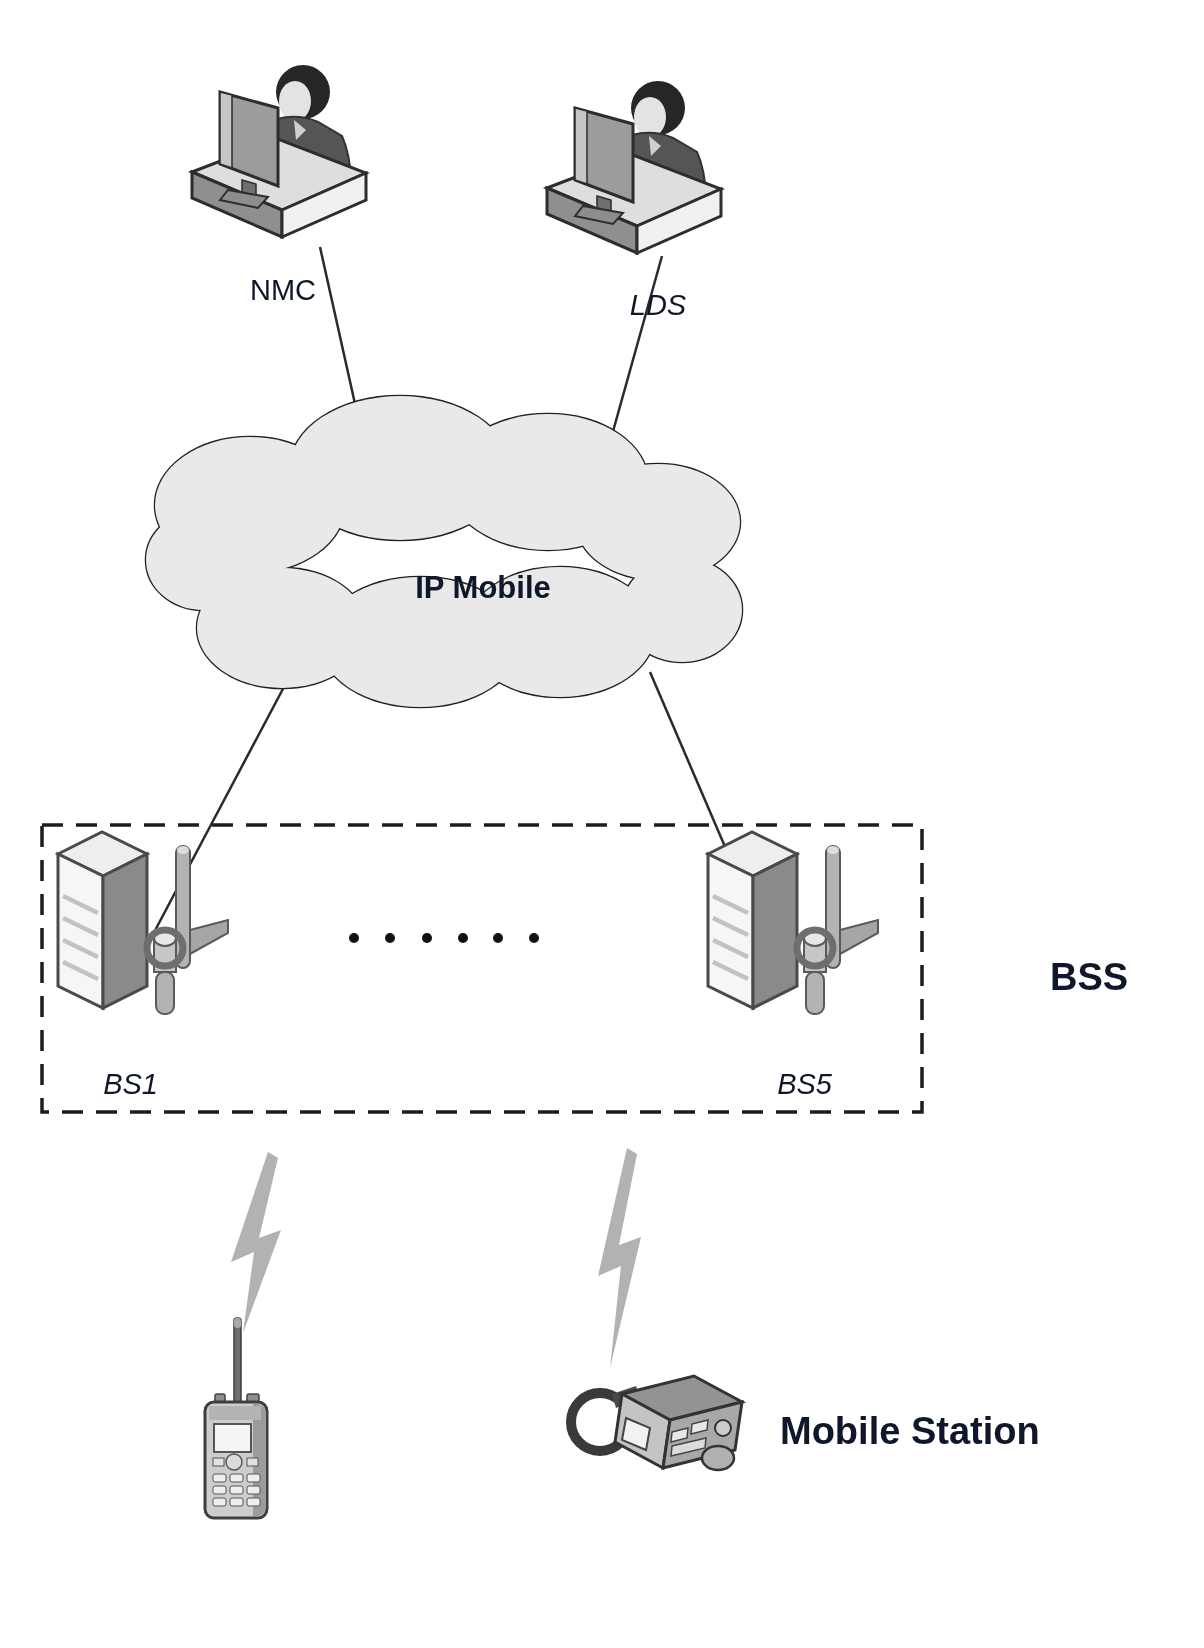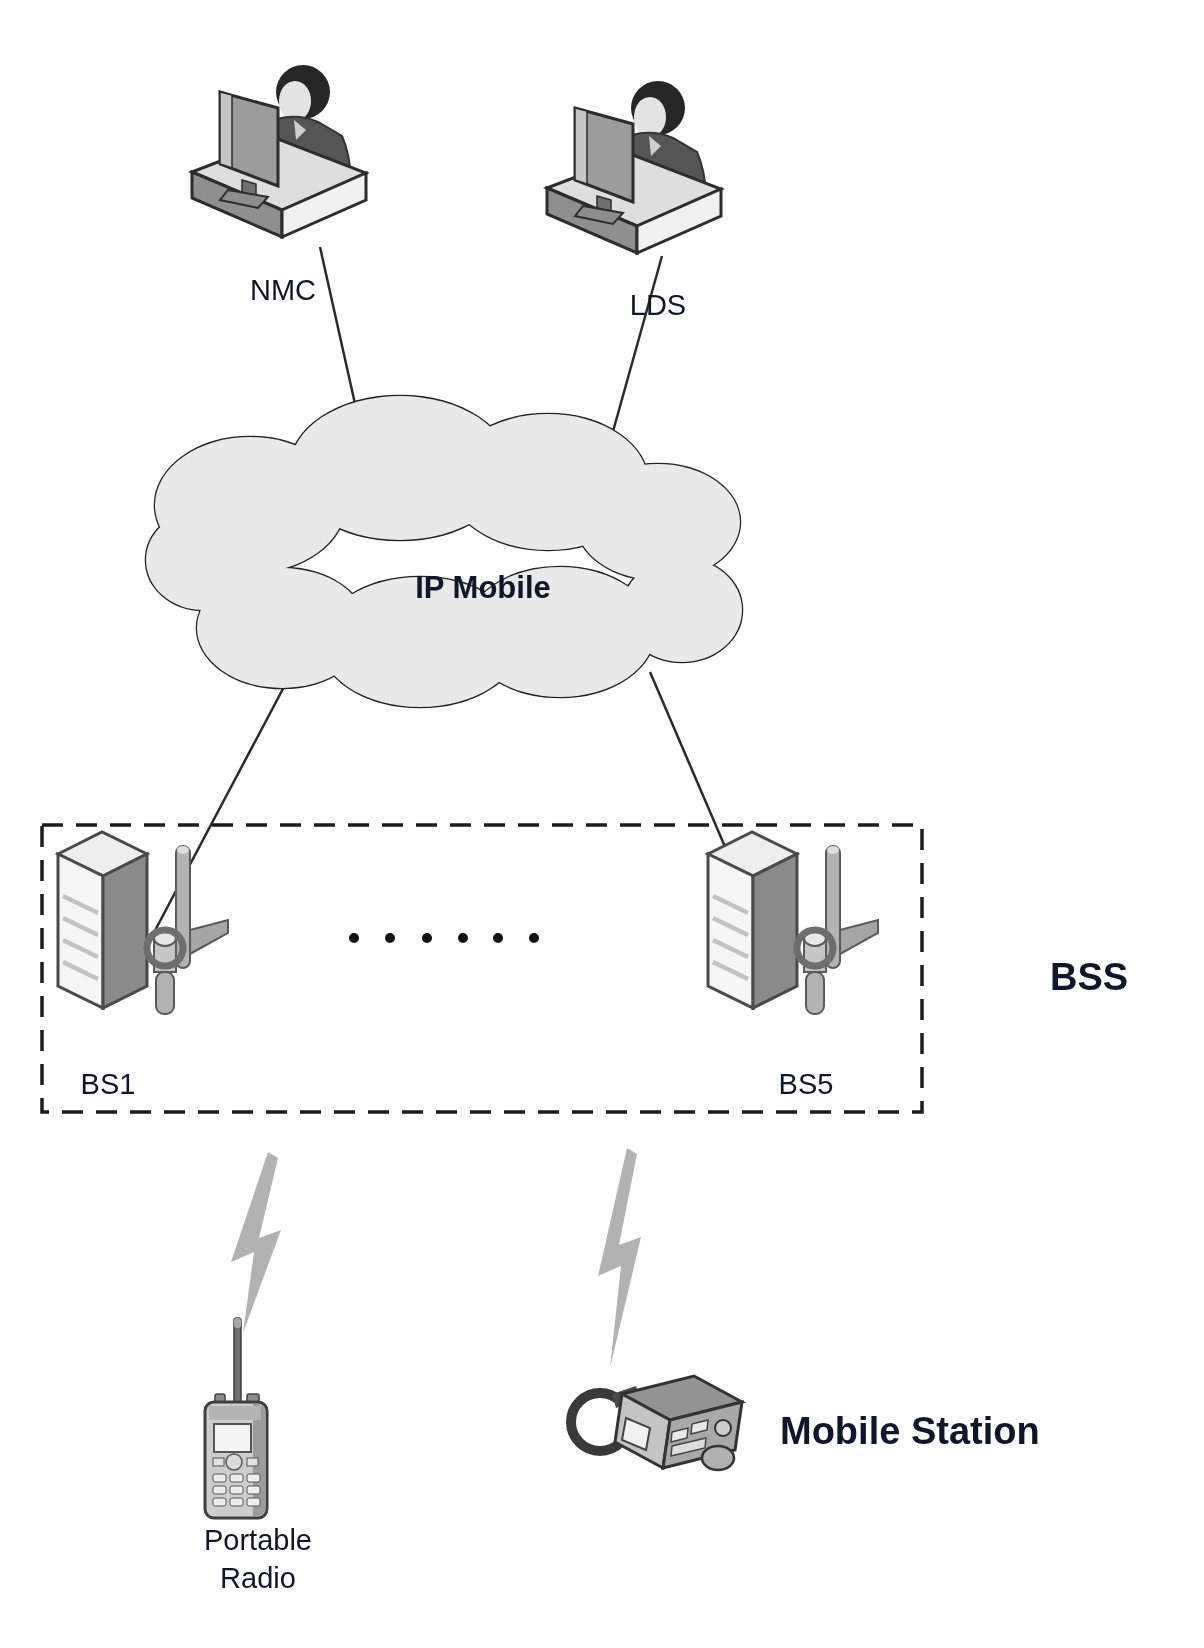--- a/index.html
+++ b/index.html
@@ -13,21 +13,21 @@
   }
   #diagram-svg { position: absolute; left: 0; top: 0; }
   .lbl {
     position: absolute;
     color: #0f172a;
     font-size: 29px;
     line-height: 1.32;
     text-align: center;
     white-space: normal;
   }
-  .lbl-left { text-align: center; }
+  .lbl-left { text-align: right; font-style: italic; }
   .lbl-bold-big {
     font-weight: bold;
     font-size: 38px;
     line-height: 1;
     white-space: nowrap;
   }
   .lbl-cloud {
     font-weight: bold;
     font-size: 31px;
     line-height: 1;
@@ -163,28 +163,27 @@
     <use xlink:href="#ws-icon" href="#ws-icon" x="190" y="62"></use>
     <use xlink:href="#ws-icon" href="#ws-icon" x="545" y="78"></use>
     <use xlink:href="#bs-icon" href="#bs-icon" x="50" y="826"></use>
     <use xlink:href="#bs-icon" href="#bs-icon" x="700" y="826"></use>
     <use xlink:href="#pr-icon" href="#pr-icon" x="203" y="1316"></use>
     <use xlink:href="#mr-icon" href="#mr-icon" x="560" y="1366"></use>
   </svg>
 
   <div class="lbl lbl-node" style="left:228px; top:276px; width:110px;">NMC</div>
 
-  <div class="lbl lbl-node" style="left:603px; top:291px; width:110px;">LDS</div>
+  <div class="lbl lbl-node" style="left:603px; top:291px; width:110px;font-style:italic;">LDS</div>
 
   <div class="lbl lbl-cloud" style="left:358px; top:572px; width:250px;">IP Mobile</div>
 
   <div class="lbl lbl-node lbl-left" style="left:58px; top:1070px; width:100px;">BS1</div>
 
-  <div class="lbl lbl-node lbl-left" style="left:756px; top:1070px; width:100px;">BS5</div>
+  <div class="lbl lbl-node lbl-left" style="left:732px; top:1070px; width:100px;">BS5</div>
 
   <div class="lbl lbl-bold-big" style="left:1050px; top:958px;">BSS</div>
 
-  <div class="lbl" style="left:175px; top:1521px; width:166px;">Portable Radio</div>
 
 
   <div class="lbl lbl-bold-big" style="left:780px; top:1412px;">Mobile Station</div>
 
 </div>
 
 </body></html>

